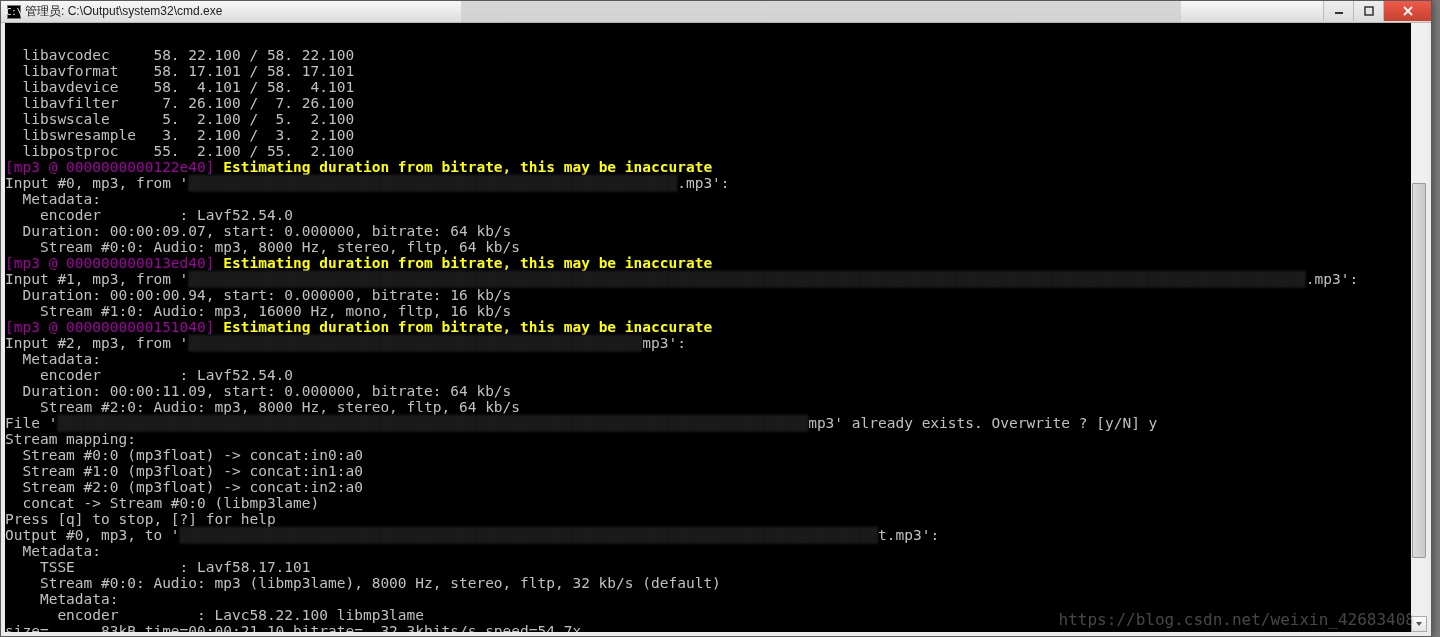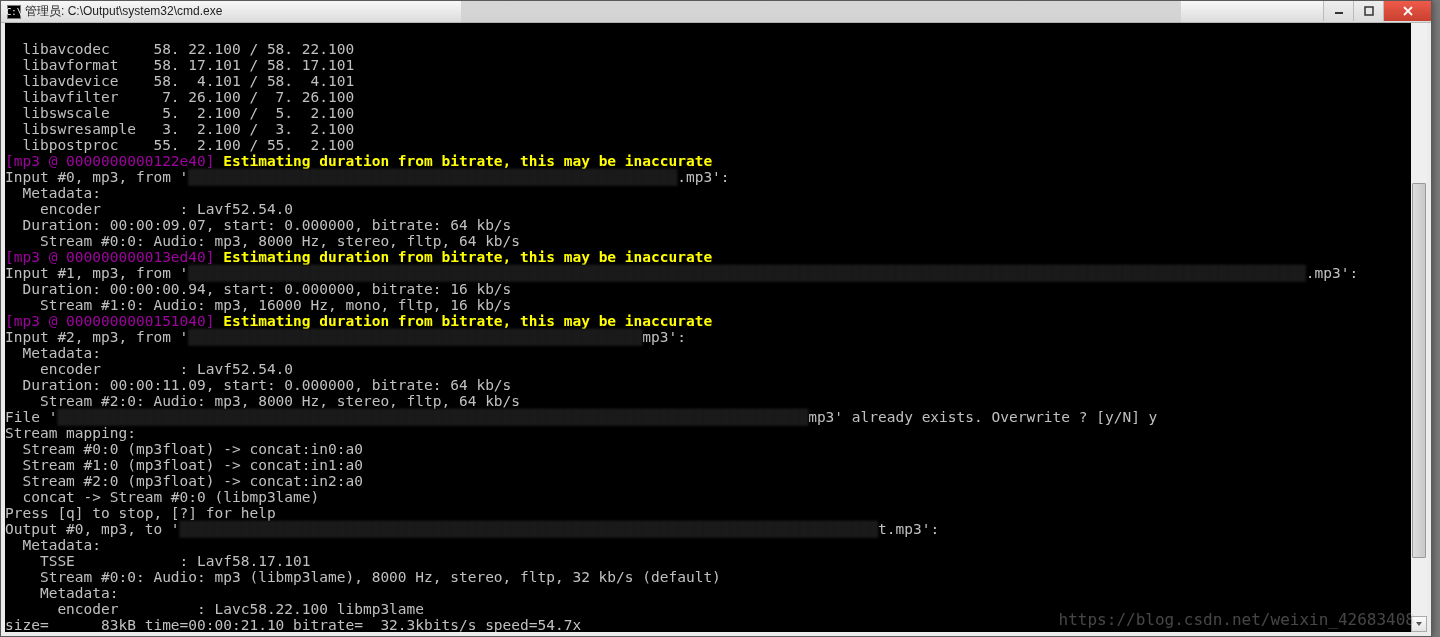--- a/index.html
+++ b/index.html
@@ -67,21 +67,21 @@
     color: #c0c0c0;
     font-family: "NSimSun", "SimSun", "Consolas", monospace;
     font-size: 14.5px;
     line-height: 16px;
     white-space: pre;
     overflow: hidden;
   }
   .console .content {
     position: absolute;
     left: 0; top: 0; right: 16px; bottom: 0;
-    padding: 2px 0 0 0;
+    padding: 8px 0 0 0;
   }
   .scrollbar {
     position: absolute;
     right: 0; top: 0; bottom: 0;
     width: 16px;
     background: #f0f0f0;
   }
   .scrollbar .btn {
     width: 16px; height: 16px;
     background: linear-gradient(to bottom, #fcfcfc, #e4e4e4);

